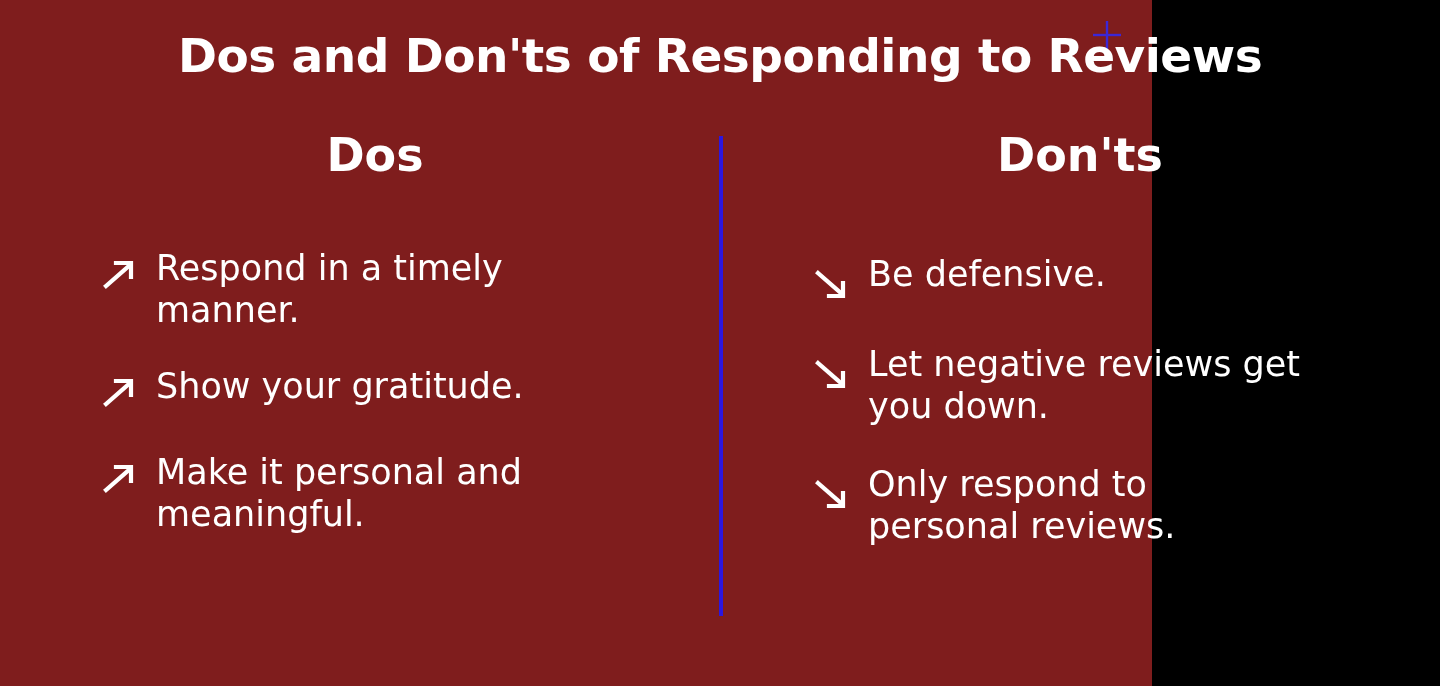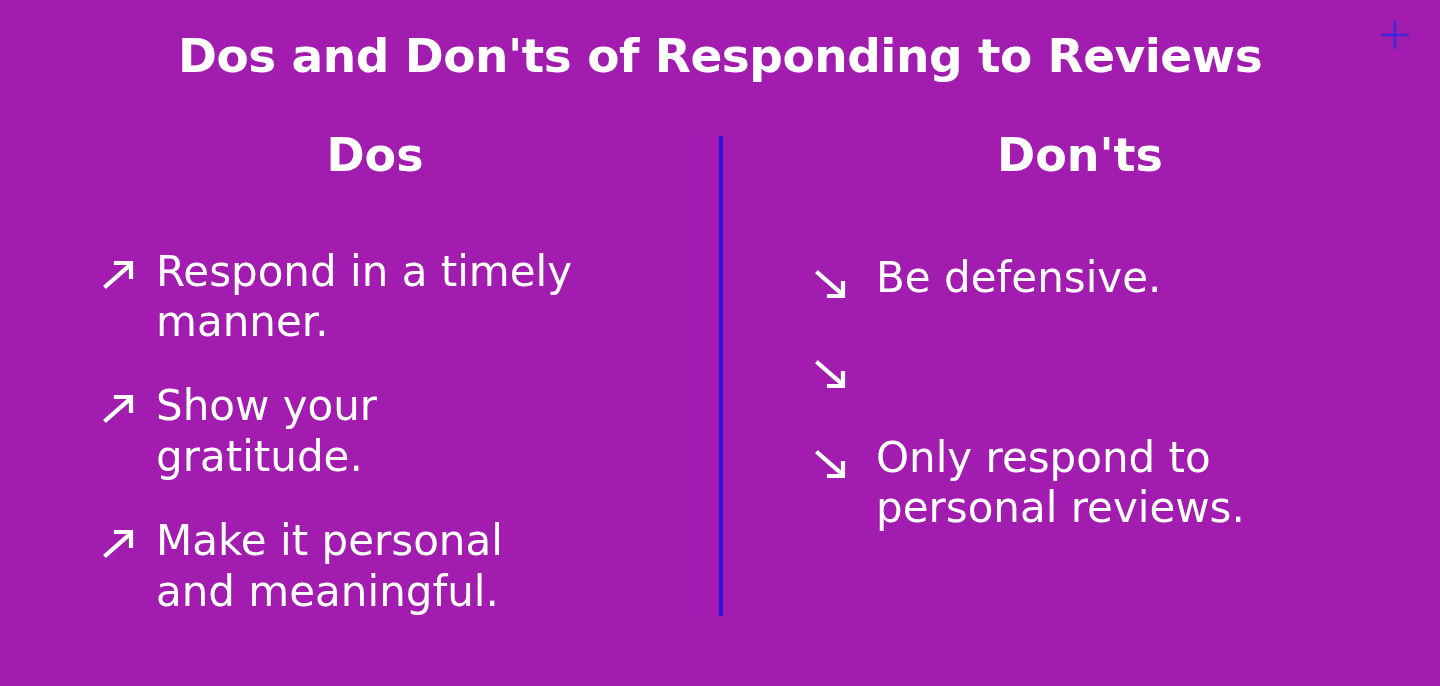--- a/index.html
+++ b/index.html
@@ -9,23 +9,23 @@
     background: #000000;
     overflow: hidden;
   }
   body {
     font-family: "DejaVu Sans", sans-serif;
     color: #ffffff;
     position: relative;
   }
   .slide {
     position: relative;
-    width: 1440px;
+    width: 1152px;
     height: 686px;
-    background: #a21caf;
+    background: #7f1d1d;
   }
   .title {
     position: absolute;
     top: 28px;
     left: 0;
     width: 1440px;
     text-align: center;
     font-size: 47px;
     font-weight: bold;
     letter-spacing: -0.5px;
@@ -81,28 +81,28 @@
     width: 46px;
     height: 46px;
     margin-right: 14px;
     margin-top: 6px;
     color: #ffffff;
   }
   .col-left .arrow { margin-left: 36px; }
   .col-right .arrow { margin-left: 48px; margin-top: 8px; }
   .arrow svg { display: block; }
   .item-text {
-    font-size: 42px;
+    font-size: 35px;
     line-height: 1.2;
     color: #ffffff;
     max-width: 430px;
     font-family: "DejaVu Sans", sans-serif;
     font-weight: normal;
   }
-  .col-right .item-text { max-width: 440px; margin-left: 8px; }
+  .col-right .item-text { max-width: 440px; }
 </style>
 </head>
 <body>
 
 <div class="slide">
 
   <div class="plus-mark">
     <svg width="34" height="34" viewBox="0 0 34 34" aria-hidden="true">
       <line x1="17" y1="3" x2="17" y2="31" stroke="#3b27d6" stroke-width="2.4"></line>
       <line x1="3" y1="17" x2="31" y2="17" stroke="#3b27d6" stroke-width="2.4"></line>
@@ -168,20 +168,21 @@
       </li>
       <li class="item">
         <span class="arrow">
           <svg width="46" height="46" viewBox="0 0 46 46" aria-hidden="true">
             <g stroke="#ffffff" stroke-width="4.2" fill="none" stroke-linecap="square">
               <line x1="10" y1="12" x2="34" y2="33"></line>
               <polyline points="21,35 35,35 35,22"></polyline>
             </g>
           </svg>
         </span>
+        <span class="item-text">Let negative reviews get you down.</span>
       </li>
       <li class="item">
         <span class="arrow">
           <svg width="46" height="46" viewBox="0 0 46 46" aria-hidden="true">
             <g stroke="#ffffff" stroke-width="4.2" fill="none" stroke-linecap="square">
               <line x1="10" y1="12" x2="34" y2="33"></line>
               <polyline points="21,35 35,35 35,22"></polyline>
             </g>
           </svg>
         </span>

